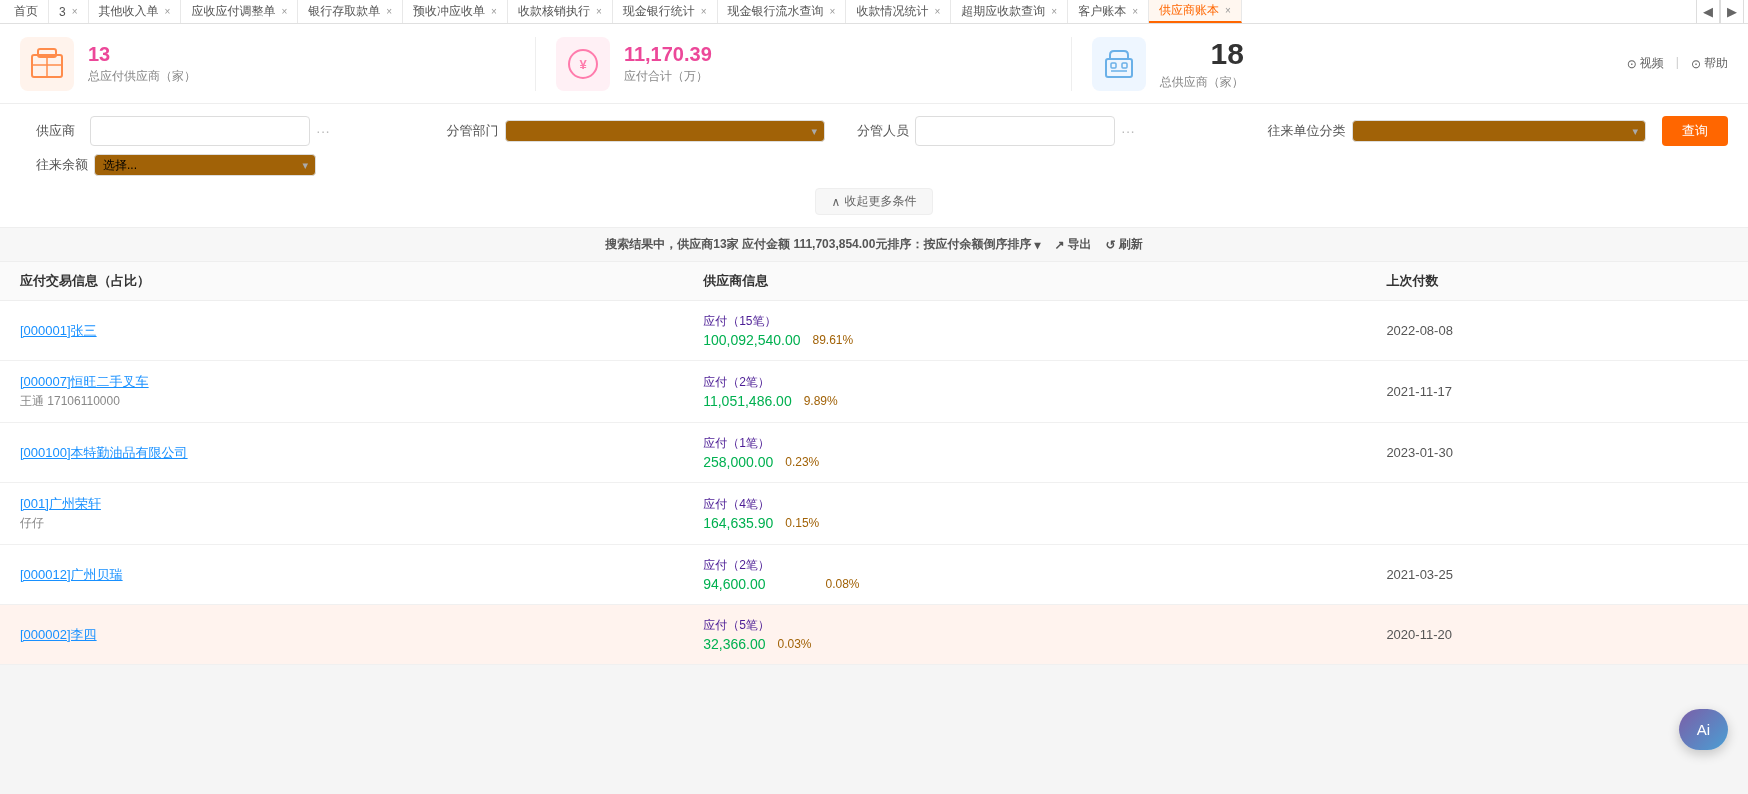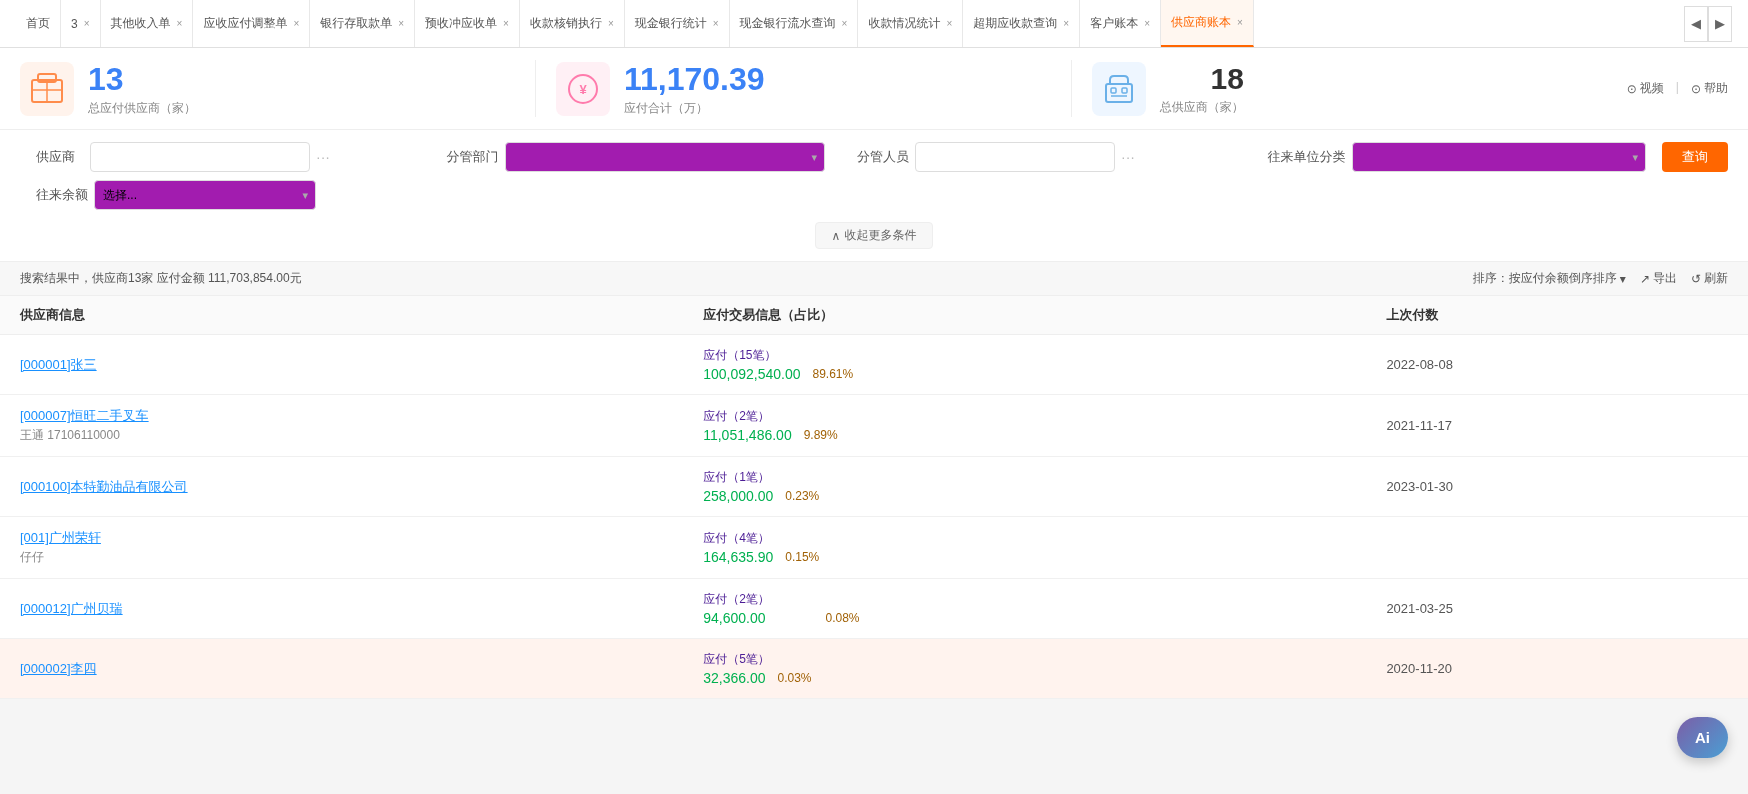--- a/index.html
+++ b/index.html
@@ -4,22 +4,22 @@
   <style>
     * { box-sizing: border-box; margin: 0; padding: 0; }
     body { font-family: 'Microsoft YaHei', Arial, sans-serif; font-size: 13px; background: #f5f5f5; color: #333; }
 
     
     .top-nav {
       display: flex;
       align-items: center;
       background: #fff;
       border-bottom: 1px solid #e0e0e0;
-      height: 48px;
-      padding: 0 16px;
+      height: 24px;
+      padding: 0 4px;
       overflow: hidden;
     }
     .nav-tab {
       display: flex;
       align-items: center;
       padding: 0 10px;
       height: 100%;
       font-size: 12px;
       color: #555;
       border-right: 1px solid #e8e8e8;
@@ -71,23 +71,23 @@
       border-radius: 8px;
       display: flex;
       align-items: center;
       justify-content: center;
       font-size: 28px;
     }
     .stat-icon.orange { background: #fff3ec; color: #ff8c4b; }
     .stat-icon.pink { background: #fff0f5; color: #ff7bac; }
     .stat-icon.blue { background: #eef6ff; color: #6ab0e8; }
     .stat-text .stat-number {
-      font-size: 32px;
+      font-size: 20px;
       font-weight: bold;
-      color: #3b82f6;
+      color: #ec4899;
       line-height: 1.2;
     }
     .stat-text .stat-label {
       font-size: 12px;
       color: #888;
       margin-top: 2px;
     }
     .stats-right-links {
       display: flex;
       gap: 12px;
@@ -135,28 +135,28 @@
       background: #fff;
     }
     .filter-select-wrap {
       flex: 1;
       position: relative;
       display: flex;
       align-items: center;
     }
     .filter-select-wrap select {
       width: 100%;
-      height: 30px;
+      height: 22px;
       border: 1px solid #ddd;
       border-radius: 4px;
       padding: 0 24px 0 8px;
       font-size: 12px;
       outline: none;
       appearance: none;
-      background: #a21caf;
+      background: #a16207;
     }
     .filter-select-wrap .arrow-down {
       position: absolute;
       right: 8px;
       color: #aaa;
       pointer-events: none;
       font-size: 11px;
     }
     .search-btn {
       background: #ff6600;
@@ -181,26 +181,27 @@
       border-radius: 4px;
       padding: 4px 16px;
       margin: 4px auto;
       width: fit-content;
     }
 
     
     .result-bar {
       display: flex;
       align-items: center;
-      justify-content: space-between;
+      justify-content: center;
       padding: 8px 20px;
       background: #f7f7f7;
       border-bottom: 1px solid #eee;
       font-size: 12px;
       color: #555;
+      font-weight: bold;
     }
     .result-bar-right {
       display: flex;
       align-items: center;
       gap: 14px;
       font-size: 12px;
       color: #555;
     }
     .result-bar-right span { cursor: pointer; display: flex; align-items: center; gap: 3px; }
 
@@ -444,22 +445,22 @@
     </span>
     <span>
       <span>↺</span>
       <span>刷新</span>
     </span>
   </div>
 </div>
 
 <div class="data-table">
   <div class="table-header">
+    <div>应付交易信息（占比）</div>
     <div>供应商信息</div>
-    <div>应付交易信息（占比）</div>
     <div>上次付数</div>
   </div>
 
   <div class="table-row">
     <div>
       <div class="supplier-link">[000001]张三</div>
     </div>
     <div>
       <div class="tx-label">应付（15笔）</div>
       <div style="display:flex; align-items:center;">
@@ -548,15 +549,15 @@
         <span class="amount-green">32,366.00</span>
         <span class="tx-percent">0.03%</span>
       </div>
     </div>
     <div>
       <span class="last-pay">2020-11-20</span>
     </div>
   </div>
 </div>
 
-<div style="position:fixed; bottom:36px; right:20px; background:linear-gradient(135deg,#7b5ea7,#4a9fd4); color:#fff; border-radius:24px; padding:12px 18px; font-size:15px; font-weight:bold; cursor:pointer; box-shadow:0 4px 12px rgba(0,0,0,0.2);">
+<div style="position:fixed; bottom:44px; right:20px; background:linear-gradient(135deg,#7b5ea7,#4a9fd4); color:#fff; border-radius:24px; padding:12px 18px; font-size:15px; font-weight:normal; cursor:pointer; box-shadow:0 4px 12px rgba(0,0,0,0.2);">
   Ai
 </div>
 
 </body></html>

